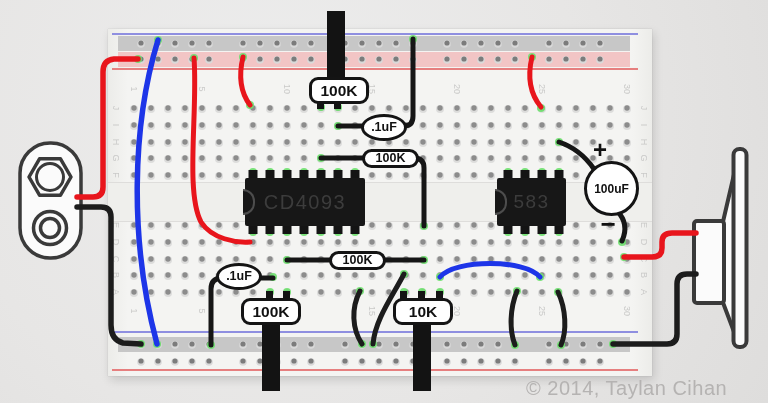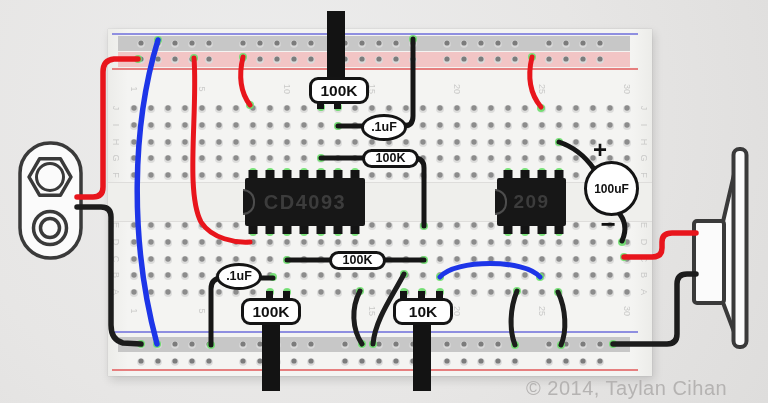--- a/index.html
+++ b/index.html
@@ -19,21 +19,21 @@
   .wb{stroke:#1d35e8;stroke-width:5.5px;}
   .wk{stroke:#1c1c1c;stroke-width:5.5px;}
   .lead{stroke:#161616;stroke-width:5px;}
   .comp{fill:#fbfbfb;stroke:#3a3a3a;stroke-width:3.5px;stroke-linejoin:round;}
   .comp4{fill:#fbfbfb;stroke:#3a3a3a;stroke-width:4px;stroke-linejoin:round;}
   .potbody{fill:#131313;}
   .ic{position:absolute;background:#171717;border-radius:2px;display:flex;align-items:center;justify-content:center;}
   .ic::before{content:"";position:absolute;left:-2px;top:50%;transform:translateY(-50%);
     width:10px;height:22px;border:2px solid #4d4d4d;border-left:none;
     border-radius:0 12px 12px 0;background:#171717;}
-  .ic-label{color:#3c3c3c;font-weight:bold;letter-spacing:1.5px;position:relative;}
+  .ic-label{color:#3c3c3c;font-weight:normal;letter-spacing:1.5px;position:relative;}
   .pill{position:absolute;background:#ffffff;border:3px solid #141414;box-sizing:border-box;
     display:flex;align-items:center;justify-content:center;font-weight:bold;color:#111;line-height:1;}
   .sign{position:absolute;width:24px;height:24px;display:flex;align-items:center;justify-content:center;
     font-weight:900;color:#111;}
   .bl{position:absolute;width:12px;height:12px;font-size:9px;color:#c9c9c8;
     transform:rotate(90deg);text-align:center;line-height:12px;}
   .copyright{position:absolute;left:526px;top:377px;font-size:20px;color:#b5b3b2;letter-spacing:.5px;}
 </style>
 </head>
 <body>
@@ -1016,21 +1016,21 @@
       <path class="wire wr" style="stroke-width:5px" d="M532,57 C527,78 531,95 541,107"></path>
       <path class="wire wr" d="M624,257 H652 Q662,257 662,248 V242 Q662,233 672,233 H696"></path>
       <path class="wire wk" d="M613,344 H667 Q677,344 677,334 V284 Q677,274 687,274 H696"></path>
     </g>
   </svg>
 
   <div class="ic" style="left:245px;top:178px;width:120px;height:48px;">
     <span class="ic-label" style="font-size:20px">CD4093</span>
   </div>
   <div class="ic" style="left:497px;top:178px;width:69px;height:48px;">
-    <span class="ic-label" style="font-size:19px">209</span>
+    <span class="ic-label" style="font-size:19px">583</span>
   </div>
 
   <div class="pill" style="left:309px;top:77px;width:60px;height:27px;border-radius:9px;font-size:15.5px;">100K</div>
   <div class="pill" style="left:361px;top:114px;width:46px;height:27px;border-radius:50%;font-size:12.5px;">.1uF</div>
   <div class="pill" style="left:362px;top:149px;width:57px;height:19px;border-radius:10px;font-size:12.5px;">100K</div>
   <div class="pill" style="left:329px;top:251px;width:57px;height:19px;border-radius:10px;font-size:12.5px;">100K</div>
   <div class="pill" style="left:216px;top:263px;width:46px;height:27px;border-radius:50%;font-size:12.5px;">.1uF</div>
   <div class="pill" style="left:241px;top:298px;width:60px;height:27px;border-radius:9px;font-size:15.5px;">100K</div>
   <div class="pill" style="left:393px;top:298px;width:60px;height:27px;border-radius:9px;font-size:15.5px;">10K</div>
   <div class="pill" style="left:584px;top:161px;width:55px;height:55px;border-radius:50%;font-size:12px;">100uF</div>

